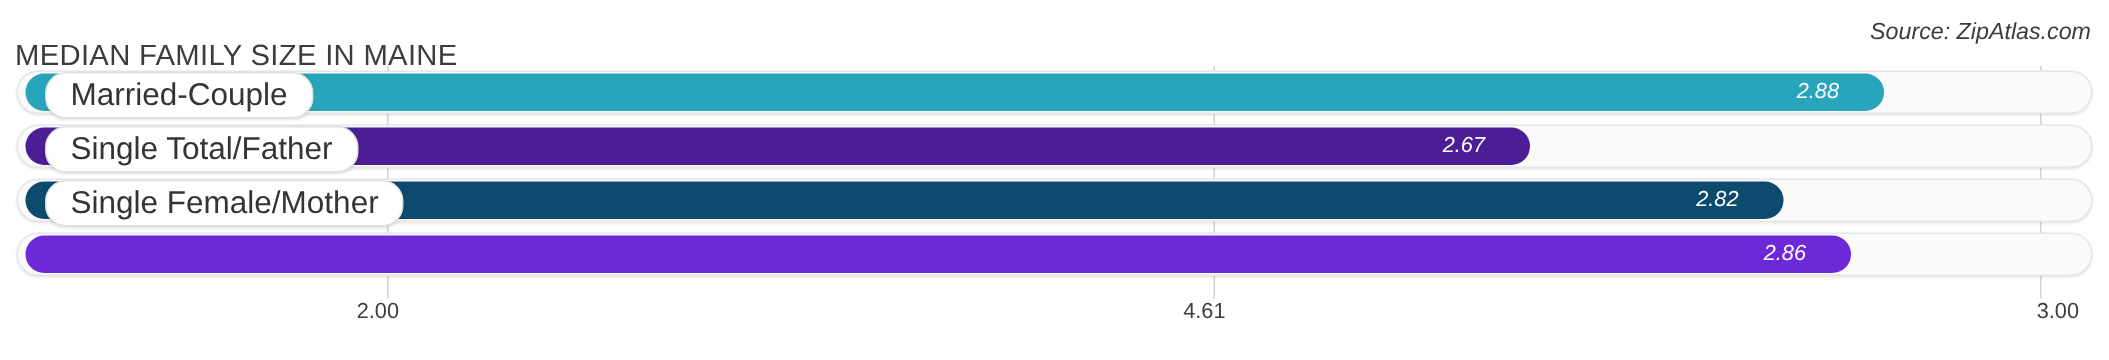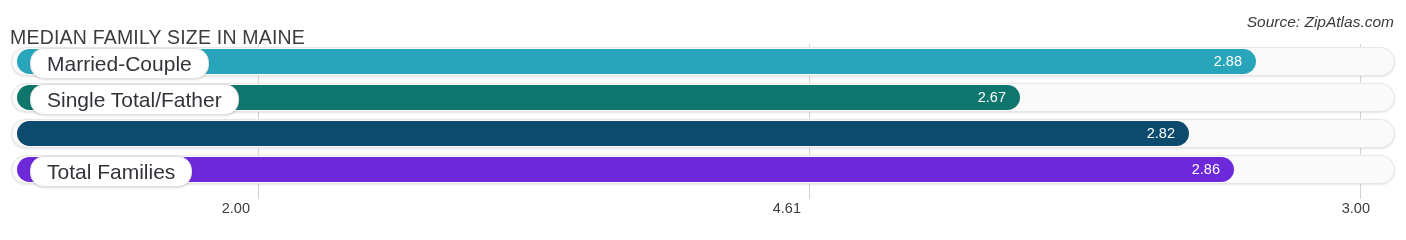--- a/index.html
+++ b/index.html
@@ -80,48 +80,49 @@
   .bar {
     position: absolute;
     left: 17px;
     top: 5px;
     height: 25px;
     border-radius: 13px;
     box-sizing: border-box;
   }
   .bar-value {
     position: absolute;
-    right: 14px;
+    right: 30px;
     top: 0;
     height: 25px;
     line-height: 25px;
     font-size: 14.5px;
     color: #ffffff;
     white-space: nowrap;
+    font-style: italic;
   }
   .label-pill {
     position: absolute;
     left: 30px;
     top: 4px;
     height: 27px;
     line-height: 27px;
     padding: 1px 16px;
     background: #ffffff;
     border: 1px solid #e0e0e0;
     border-radius: 14px;
     font-size: 21px;
     color: #33333a;
     white-space: nowrap;
     box-shadow: 0 1px 2px rgba(0,0,0,0.13);
   }
 
   
   #axis {
     position: absolute;
-    left: 0;
+    left: 16px;
     top: 199px;
     width: 1122px;
     height: 34px;
   }
   .tick-label {
     position: absolute;
     top: 1px;
     font-size: 14.5px;
     color: #3c3c3c;
     transform: translateX(-100%);
@@ -144,39 +145,39 @@
     <div class="row" style="top:0px">
       <div class="track"></div>
       <div class="bar" style="width:1239px;background:#28a5bb">
         <span class="bar-value">2.88</span>
       </div>
       <div class="label-pill">Married-Couple</div>
     </div>
 
     <div class="row" style="top:36px">
       <div class="track"></div>
-      <div class="bar" style="width:1003px;background:#0f766e">
+      <div class="bar" style="width:1003px;background:#4c1d95">
         <span class="bar-value">2.67</span>
       </div>
       <div class="label-pill">Single Total/Father</div>
     </div>
 
     <div class="row" style="top:72px">
       <div class="track"></div>
       <div class="bar" style="width:1172px;background:#0c4a6e">
         <span class="bar-value">2.82</span>
       </div>
+      <div class="label-pill">Single Female/Mother</div>
     </div>
 
     <div class="row" style="top:108px">
       <div class="track"></div>
       <div class="bar" style="width:1217px;background:#6d28d9">
         <span class="bar-value">2.86</span>
       </div>
-      <div class="label-pill">Total Families</div>
     </div>
   </div>
 
   <div id="axis">
     <div class="tick-label" style="left:250px">2.00</div>
     <div class="tick-label" style="left:801px">4.61</div>
     <div class="tick-label" style="left:1370px">3.00</div>
   </div>
 
 </div>

